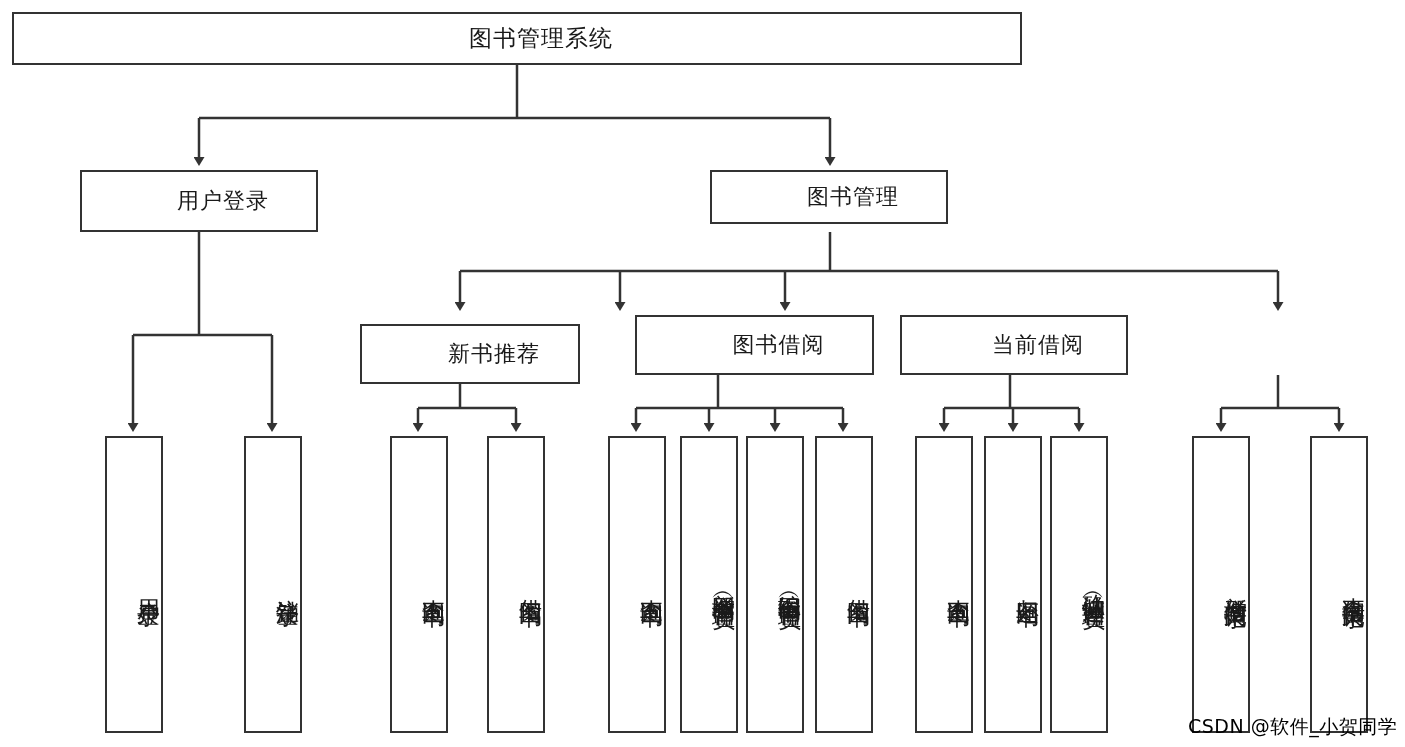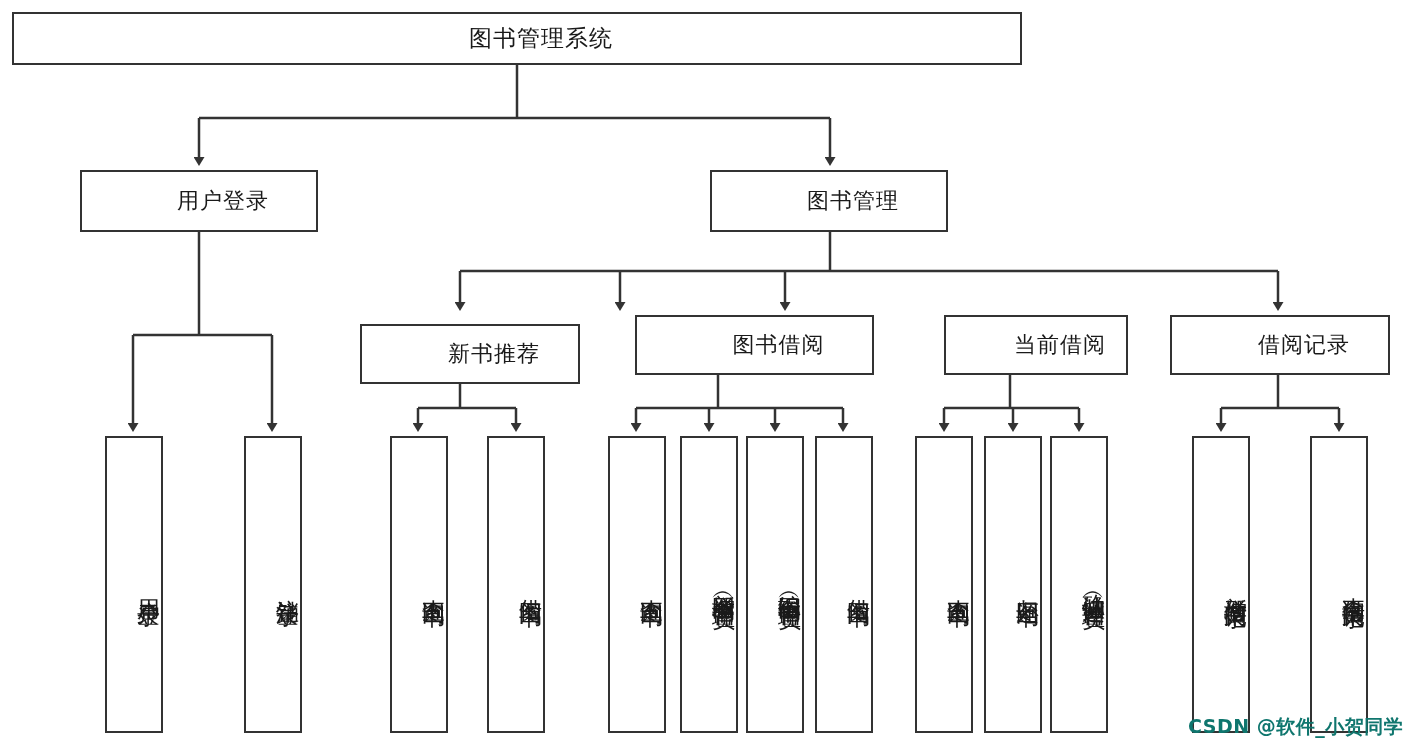--- a/index.html
+++ b/index.html
@@ -56,25 +56,24 @@
     justify-content: center;
   }
   .vlabel {
     writing-mode: vertical-rl;
     text-orientation: upright;
     display: block;
     text-align: center;
   }
   .watermark {
     position: absolute;
-    color: #0f766e;
+    color: #000000;
     font-size: 19px;
     white-space: nowrap;
     letter-spacing: 0.5px;
-    font-weight: bold;
   }
 </style>
 </head>
 <body>
 
 <div id="canvas">
 
   <svg id="wires" viewBox="0 0 1405 747">
     <defs>
       <marker id="arrow" markerWidth="9" markerHeight="11" refX="1" refY="5.5" orient="auto" markerUnits="userSpaceOnUse">
@@ -125,35 +124,32 @@
     </g>
   </svg>
 
   <div class="node h root" style="left:12px; top:12px; width:1010px; height:53px;">
     <span>图书管理系统</span>
   </div>
 
   <div class="node h" style="left:80px; top:170px; width:238px; height:62px;">
     <span>用户登录</span>
   </div>
-  <div class="node h" style="left:710px; top:170px; width:238px; height:62px;">
+  <div class="node h" style="left:710px; top:170px; width:238px; height:54px;">
     <span>图书管理</span>
   </div>
 
   <div class="node h" style="left:360px; top:324px; width:220px; height:60px;">
     <span>新书推荐</span>
   </div>
   <div class="node h" style="left:635px; top:315px; width:239px; height:60px;">
     <span>图书借阅</span>
   </div>
-  <div class="node h" style="left:900px; top:315px; width:184px; height:60px;margin-left:44px;">
+  <div class="node h" style="left:900px; top:315px; width:228px; height:60px;">
     <span>当前借阅</span>
-  </div>
-  <div class="node h" style="left:1170px; top:315px; width:220px; height:60px;">
-    <span>借阅记录</span>
   </div>
 
   <div class="node v" style="left:105px; top:436px; width:58px; height:297px;">
     <span class="vlabel">用户登录</span>
   </div>
   <div class="node v" style="left:244px; top:436px; width:58px; height:297px;">
     <span class="vlabel">注销登录</span>
   </div>
 
   <div class="node v" style="left:390px; top:436px; width:58px; height:297px;">

